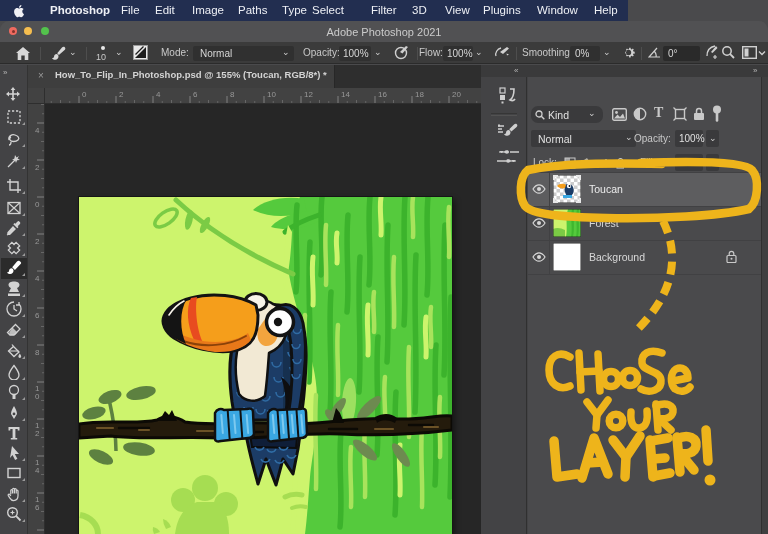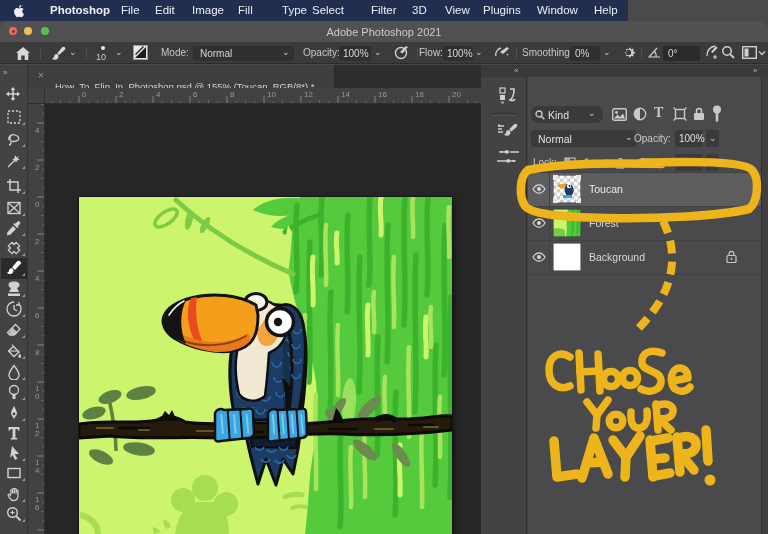--- a/index.html
+++ b/index.html
@@ -15,21 +15,21 @@
 <div id="root">
 
 <div class="abs" style="left:0;top:0;width:628px;height:21px;background:#222e50">
   <svg class="abs" style="left:13px;top:4px" width="13" height="14" viewBox="0 0 13 14">
     <path fill="#f0f0f4" d="M9.3 7.4c0-1.5 1.2-2.2 1.3-2.3-.7-1-1.8-1.2-2.2-1.2-.9-.1-1.8.6-2.3.6-.5 0-1.2-.6-2-.6-1 0-2 .6-2.5 1.5-1.1 1.9-.3 4.7.8 6.2.5.8 1.1 1.6 1.9 1.6.8 0 1.1-.5 2-.5.9 0 1.2.5 2 .5.8 0 1.4-.8 1.9-1.5.6-.9.8-1.7.8-1.8 0 0-1.6-.6-1.7-2.5zM7.8 2.9c.4-.5.7-1.2.6-1.9-.6 0-1.4.4-1.8.9-.4.4-.7 1.2-.6 1.8.7.1 1.4-.3 1.8-.8z"></path>
   </svg>
   <div class="abs mitem" style="left:50px;font-weight:bold">Photoshop</div>
   <div class="abs mitem" style="left:121px">File</div>
   <div class="abs mitem" style="left:155px">Edit</div>
   <div class="abs mitem" style="left:192px">Image</div>
-  <div class="abs mitem" style="left:238px">Fill</div>
+  <div class="abs mitem" style="left:238px">Paths</div>
   <div class="abs mitem" style="left:282px">Type</div>
   <div class="abs mitem" style="left:312px">Select</div>
   <div class="abs mitem" style="left:371px">Filter</div>
   <div class="abs mitem" style="left:412px">3D</div>
   <div class="abs mitem" style="left:445px">View</div>
   <div class="abs mitem" style="left:483px">Plugins</div>
   <div class="abs mitem" style="left:537px">Window</div>
   <div class="abs mitem" style="left:594px">Help</div>
 </div>
 
@@ -117,21 +117,21 @@
   <svg class="abs" style="left:758px;top:8px" width="8" height="6" viewBox="0 0 8 6">
         <path fill="none" stroke="#cfcfcf" stroke-width="1.3" d="M1 1.5L4 4.5L7 1.5"></path>
       </svg>
 </div>
 
 <div class="abs" style="left:0;top:65px;width:768px;height:23px;background:#2e2e2e">
   <div class="abs" style="left:0;top:0;width:28px;height:23px;background:#3d3d3d;border-right:1px solid #2a2a2a"></div>
   <div class="abs" style="left:4px;top:2px;color:#b5b5b5;font-size:8px">»</div>
   <div class="abs" style="left:28px;top:0;width:307px;height:23px;background:#3e3e3e;border-right:1px solid #272727">
     <span style="position:absolute;left:10px;top:5px;color:#999;font-size:10px">×</span>
-    <span style="position:absolute;left:27px;top:16px;color:#d4d4d4;font-size:9.5px;font-weight:normal;white-space:nowrap">How_To_Flip_In_Photoshop.psd @ 155% (Toucan, RGB/8*) *</span>
+    <span style="position:absolute;left:27px;top:4px;color:#d4d4d4;font-size:9.5px;font-weight:bold;white-space:nowrap">How_To_Flip_In_Photoshop.psd @ 155% (Toucan, RGB/8*) *</span>
   </div>
 </div>
 
 <div class="abs" id="toolbar" style="left:0;top:65px;width:28px;height:469px;background:#434345;border-right:1px solid #333">
       <div class="abs" style="left:3px;top:3px;color:#b5b5b5;font-size:8px">»</div>
       <svg class="abs" style="left:6px;top:22px" width="16" height="16" viewBox="0 0 16 16">
         <path fill="#d2d2d2" d="M8 1l2.4 3H8.8v3.2H12V5.6L15 8l-3 2.4V8.8H8.8V12h1.6L8 15l-2.4-3h1.6V8.8H4V10.4L1 8l3-2.4v1.6h3.2V4H5.6z" transform="translate(-1,-1)"></path>
       </svg>
       <svg class="abs" style="left:6px;top:44px" width="16" height="16" viewBox="0 0 16 16">
         <rect x="2" y="2" width="12" height="12" fill="none" stroke="#d2d2d2" stroke-width="1.3" stroke-dasharray="2.2 1.8"></rect>

